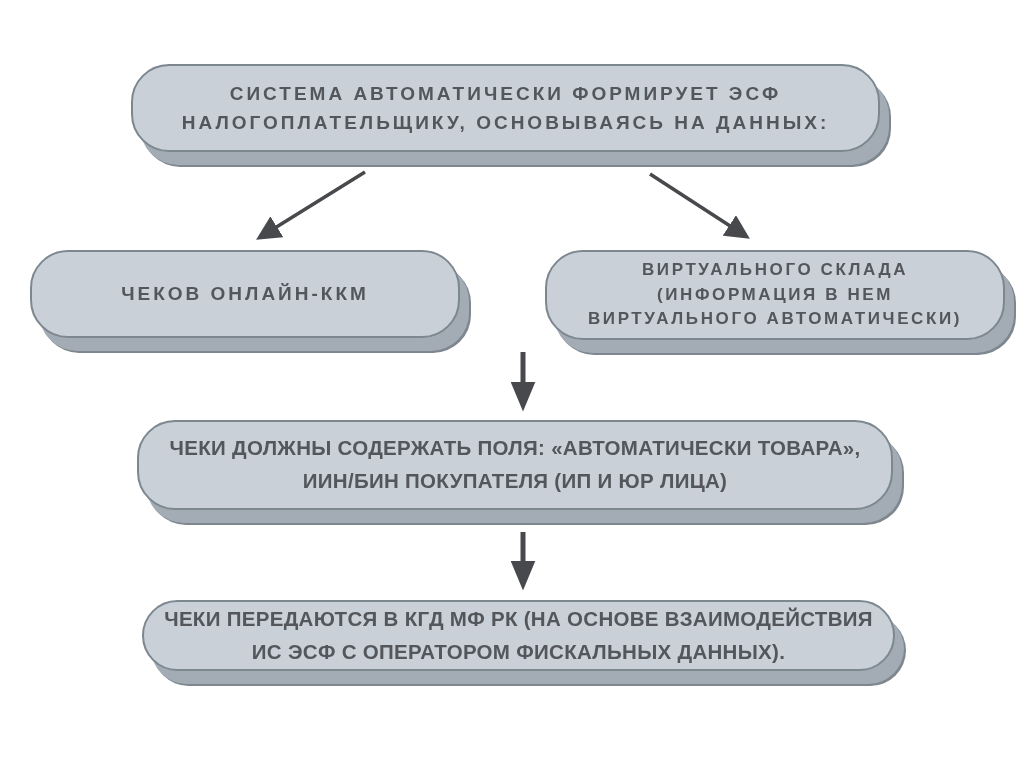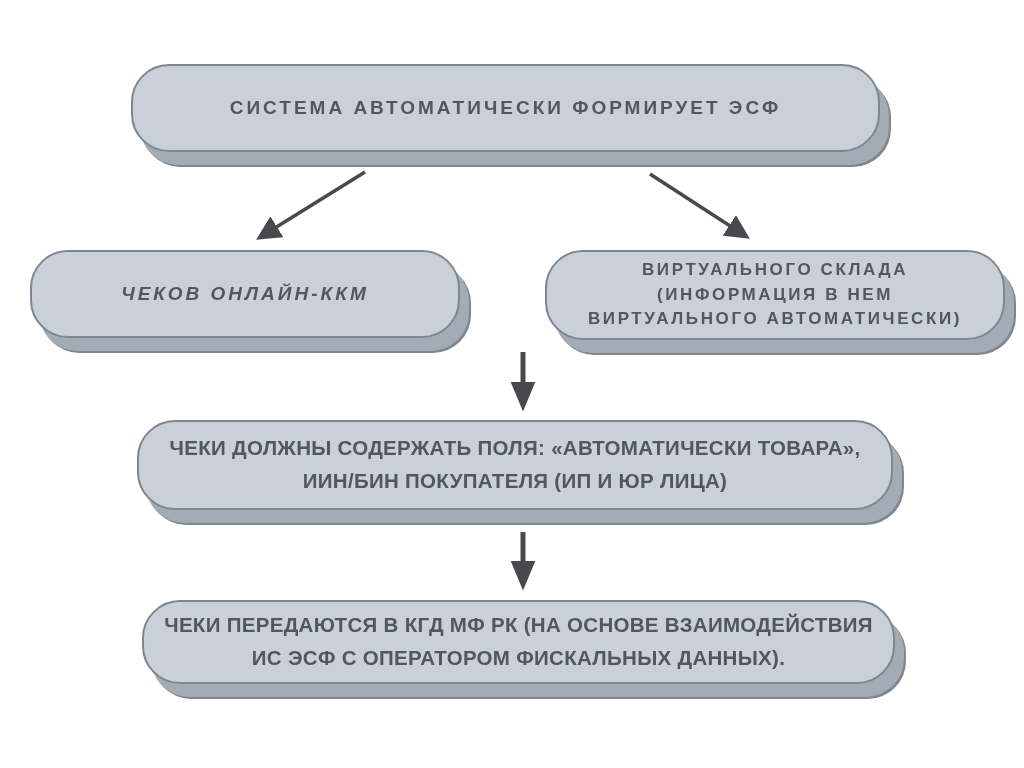--- a/index.html
+++ b/index.html
@@ -28,24 +28,24 @@
     text-align: center;
     color: #53575c;
     font-weight: bold;
   }
   .node .line { display: block; }
   .spaced   { font-size: 19px; letter-spacing: 3px;   line-height: 1.55; }
   .spaced-sm{ font-size: 17px; letter-spacing: 2.6px; line-height: 1.45; }
   .narrow   { font-size: 20.5px; letter-spacing: 0.3px; line-height: 1.6; }
 
   #box-top      { left: 131px; top: 64px;  width: 749px; height: 88px; }
-  #box-left     { left: 30px;  top: 250px; width: 430px; height: 88px; font-style: italic; }
+  #box-left     { left: 30px;  top: 250px; width: 430px; height: 88px; }
   #box-right    { left: 545px; top: 250px; width: 460px; height: 90px; padding: 12px 10px; }
   #box-fields   { left: 137px; top: 420px; width: 756px; height: 90px; }
-  #box-transfer { left: 142px; top: 600px; width: 753px; height: 84px; }
+  #box-transfer { left: 142px; top: 600px; width: 753px; height: 71px; }
 
   .arrow-layer {
     position: absolute;
     left: 0; top: 0;
     width: 1024px; height: 768px;
     pointer-events: none;
   }
 </style>
 </head>
 <body>
@@ -66,20 +66,21 @@
 
     <line x1="650" y1="174" x2="744" y2="235" stroke="#47494c" stroke-width="3.5" marker-end="url(#head-small)"></line>
 
     <line x1="523" y1="352" x2="523" y2="404" stroke="#47494c" stroke-width="5" marker-end="url(#head-big)"></line>
 
     <line x1="523" y1="532" x2="523" y2="583" stroke="#47494c" stroke-width="5" marker-end="url(#head-big)"></line>
   </svg>
 
   <div class="node spaced" id="box-top">
     <span class="line">СИСТЕМА АВТОМАТИЧЕСКИ ФОРМИРУЕТ ЭСФ</span>
+    <span class="line">НАЛОГОПЛАТЕЛЬЩИКУ, ОСНОВЫВАЯСЬ НА ДАННЫХ:</span>
   </div>
 
   <div class="node spaced" id="box-left">
     <span class="line">ЧЕКОВ ОНЛАЙН-ККМ</span>
   </div>
 
   <div class="node spaced-sm" id="box-right">
     <span class="line">ВИРТУАЛЬНОГО СКЛАДА</span>
     <span class="line">(ИНФОРМАЦИЯ В НЕМ</span>
     <span class="line">ВИРТУАЛЬНОГО АВТОМАТИЧЕСКИ)</span>

